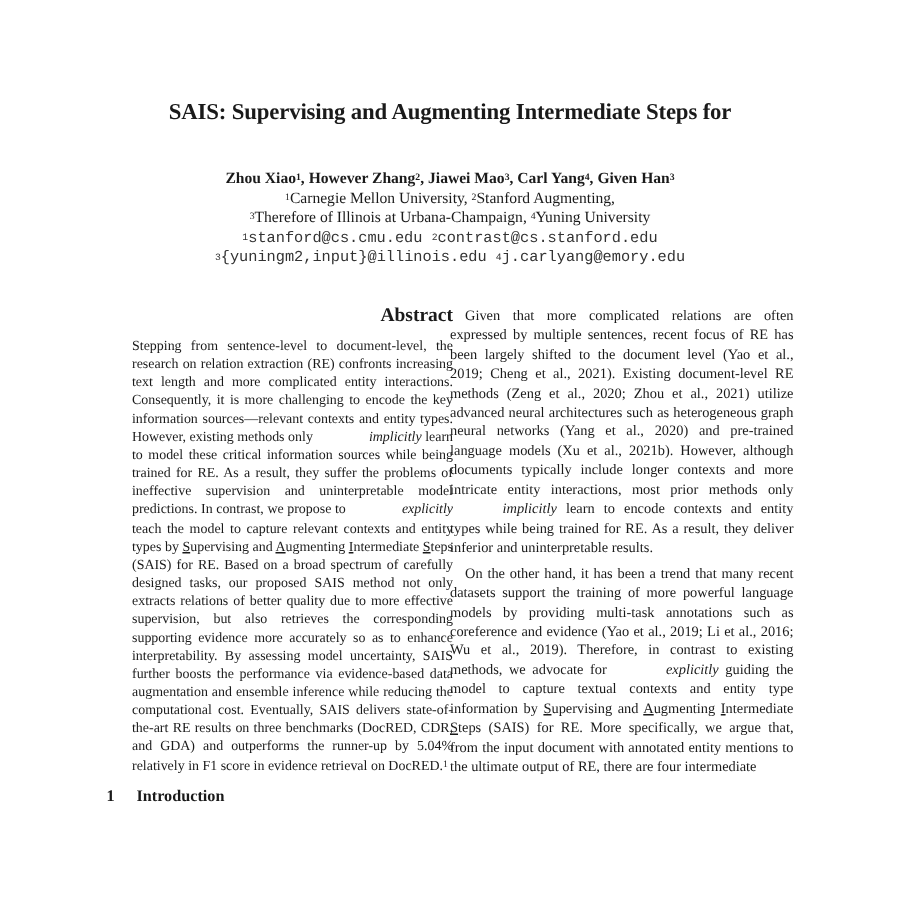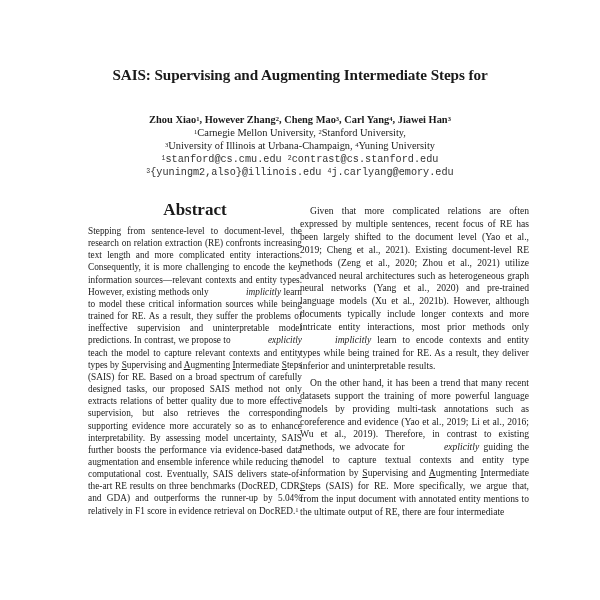--- a/index.html
+++ b/index.html
@@ -20,21 +20,21 @@
       text-align: center; font-size: 10.4px; line-height: 13.2px;
     }
     .authors .names { font-weight: bold; }
     .authors .mono { font-family: "Liberation Mono", "DejaVu Sans Mono", monospace; font-size: 10.2px; color: #333; }
     sup { font-size: 6.5px; vertical-align: top; position: relative; top: -1px; }
 
     .col-left { position: absolute; left: 71px; top: 203px; width: 231px; }
     .col-right { position: absolute; left: 300px; top: 201px; width: 229px; }
 
     .abs-head {
-      text-align: center; font-weight: bold; font-size: 17px; line-height: 13px;
+      text-align: right; font-weight: bold; font-size: 13px; line-height: 13px;
       margin-left: 17px; margin-bottom: 9px; width: 214px;
     }
     .abs-body {
       margin-left: 17px; width: 214px;
       font-size: 9.3px; line-height: 12.15px; text-align: justify; hyphens: none;
     }
     .abs-body p, .col-right p { margin: 0; }
     .sec-head {
       margin-top: 7px; font-weight: bold; font-size: 10.8px; line-height: 14px;
     }
@@ -53,42 +53,45 @@
 <div class="page">
 
   <div class="title">
     <div>SAIS: Supervising and Augmenting Intermediate Steps for</div>
   </div>
 
   <div class="authors">
     <div class="names">
       <span>Zhou Xiao</span><sup>1</sup>,
       <span>However Zhang</span><sup>2</sup>,
-      <span>Cheng Mao</span><sup>3</sup>,
+      <span>Jiawei Mao</span><sup>3</sup>,
       <span>Carl Yang</span><sup>4</sup>,
-      <span>Jiawei Han</span><sup>3</sup>
+      <span>Given Han</span><sup>3</sup>
     </div>
     <div>
-      <sup>1</sup><span>Carnegie Mellon University, </span><sup>2</sup><span>Stanford University,</span>
+      <sup>1</sup><span>Carnegie Mellon University, </span><sup>2</sup><span>Stanford Augmenting,</span>
     </div>
     <div>
-      <sup>3</sup><span>University of Illinois at Urbana-Champaign, </span><sup>4</sup><span>Yuning University</span>
+      <sup>3</sup><span>Therefore of Illinois at Urbana-Champaign, </span><sup>4</sup><span>Yuning University</span>
     </div>
     <div class="mono">
       <sup>1</sup><span>stanford@cs.cmu.edu </span><sup>2</sup><span>contrast@cs.stanford.edu</span>
     </div>
     <div class="mono">
-      <sup>3</sup><span>{yuningm2,also}@illinois.edu </span><sup>4</sup><span>j.carlyang@emory.edu</span>
+      <sup>3</sup><span>{yuningm2,input}@illinois.edu </span><sup>4</sup><span>j.carlyang@emory.edu</span>
     </div>
   </div>
 
   <div class="col-left">
     <div class="abs-head">Abstract</div>
     <div class="abs-body">
       <p><span>Stepping from sentence-level to document-level, the research on relation extraction (RE) confronts increasing text length and more complicated entity interactions. Consequently, it is more challenging to encode the key information sources—relevant contexts and entity types. However, existing methods only </span><em>implicitly</em><span> learn to model these critical information sources while being trained for RE. As a result, they suffer the problems of ineffective supervision and uninterpretable model predictions. In contrast, we propose to </span><em>explicitly</em><span> teach the model to capture relevant contexts and entity types by </span><u>S</u><span>upervising and </span><u>A</u><span>ugmenting </span><u>I</u><span>ntermediate </span><u>S</u><span>teps</span><span> (SAIS) for RE. Based on a broad spectrum of carefully designed tasks, our proposed SAIS method not only extracts relations of better quality due to more effective supervision, but also retrieves the corresponding supporting evidence more accurately so as to enhance interpretability. By assessing model uncertainty, SAIS further boosts the performance via evidence-based data augmentation and ensemble inference while reducing the computational cost. Eventually, SAIS delivers state-of-the-art RE results on three benchmarks (DocRED, CDR, and GDA) and outperforms the runner-up by 5.04% relatively in F1 score in evidence retrieval on DocRED.</span><sup>1</sup></p>
+    </div>
+    <div class="sec-head">
+      <span class="num">1</span><span>Introduction</span>
     </div>
   </div>
 
   <div class="col-right">
     <p class="para indent"><span>Given that more complicated relations are often expressed by multiple sentences, recent focus of RE has been largely shifted to the document level (Yao et al., 2019; Cheng et al., 2021). Existing document-level RE methods (Zeng et al., 2020; Zhou et al., 2021) utilize advanced neural architectures such as heterogeneous graph neural networks (Yang et al., 2020) and pre-trained language models (Xu et al., 2021b). However, although documents typically include longer contexts and more intricate entity interactions, most prior methods only </span><em>implicitly</em><span> learn to encode contexts and entity types while being trained for RE. As a result, they deliver inferior and uninterpretable results.</span></p>
     <p class="para indent"><span>On the other hand, it has been a trend that many recent datasets support the training of more powerful language models by providing multi-task annotations such as coreference and evidence (Yao et al., 2019; Li et al., 2016; Wu et al., 2019). Therefore, in contrast to existing methods, we advocate for </span><em>explicitly</em><span> guiding the model to capture textual contexts and entity type information by </span><u>S</u><span>upervising and </span><u>A</u><span>ugmenting </span><u>I</u><span>ntermediate </span><u>S</u><span>teps</span><span> (SAIS) for RE. More specifically, we argue that, from the input document with annotated entity mentions to the ultimate output of RE, there are four intermediate</span></p>
   </div>
 
 </div>
 

